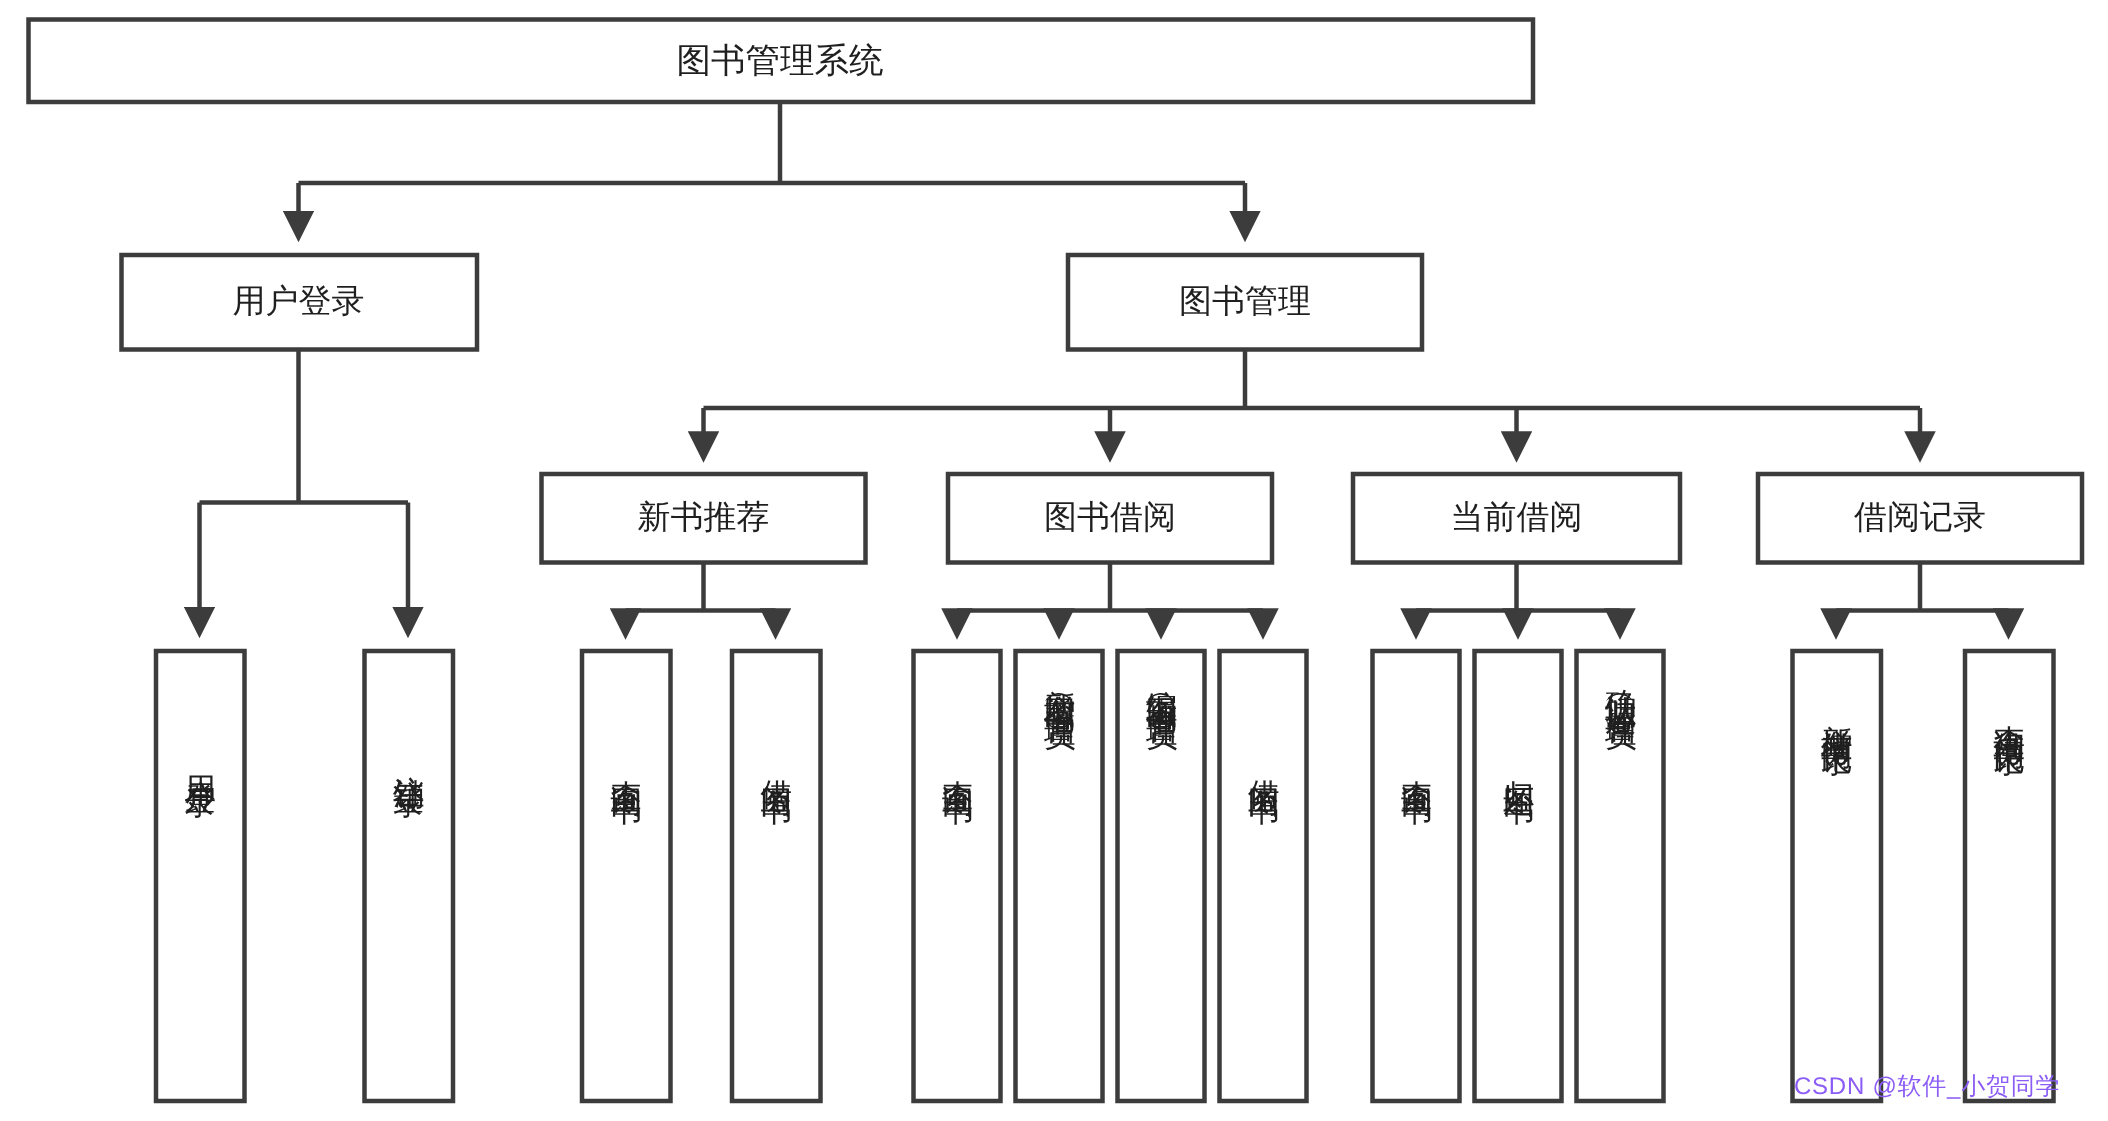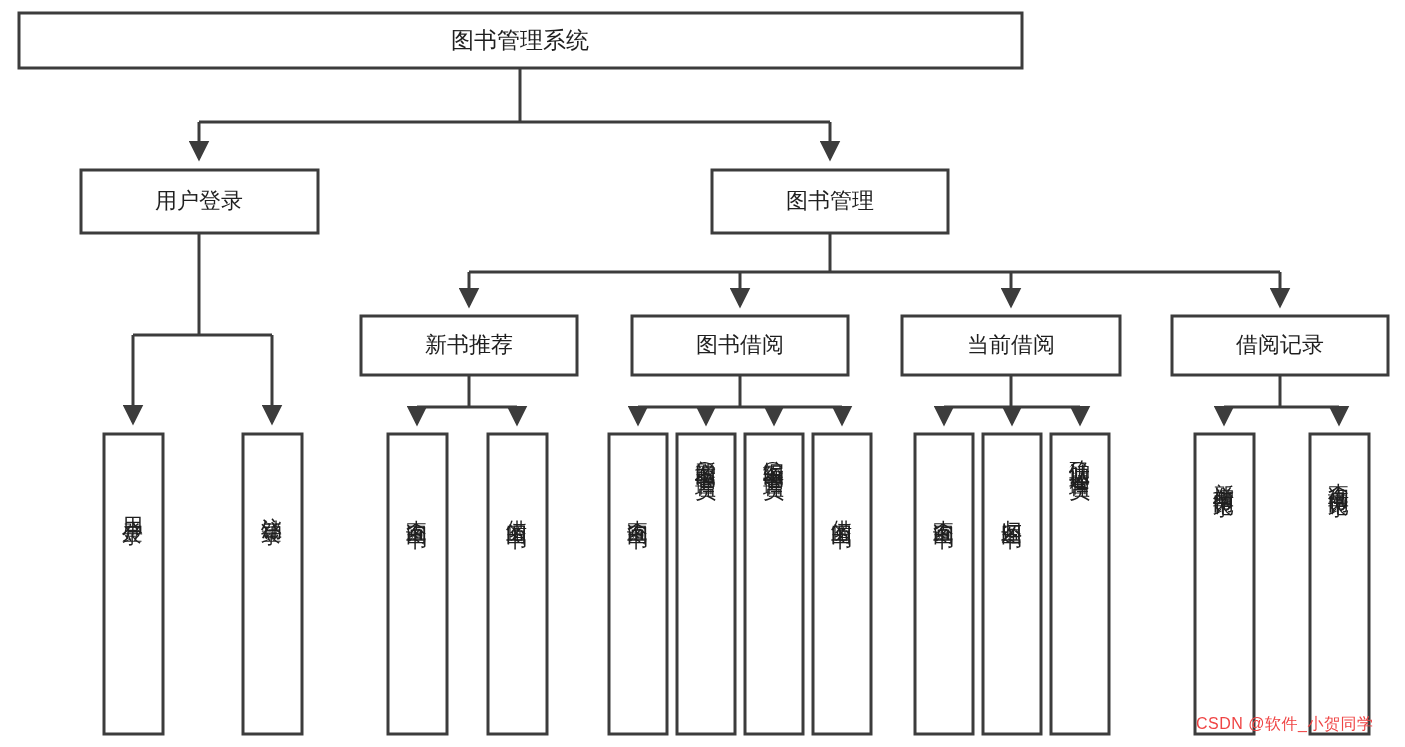--- a/index.html
+++ b/index.html
@@ -36,21 +36,21 @@
     text-align:center;
     white-space:nowrap;
     transform:translateX(-50%);
     pointer-events:none;
   }
   .watermark{
     position:absolute;
     left:1196px;top:714px;
     font-family:"Liberation Sans","DejaVu Sans",sans-serif;
     font-size:16px;
-    color:#ef4444;
+    color:#8b5cf6;
     white-space:nowrap;
     letter-spacing:0.5px;
   }
 </style>
 </head>
 <body>
 
 <div id="diagram-root">
 
   <svg class="canvas" viewBox="0 0 1405 747">

